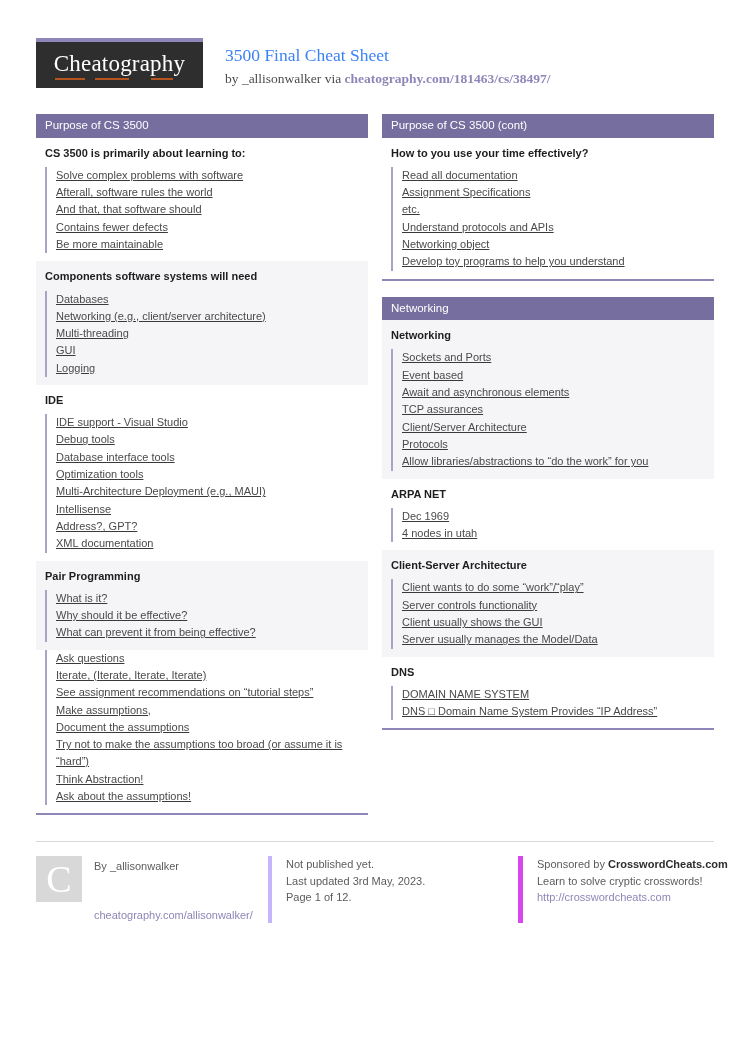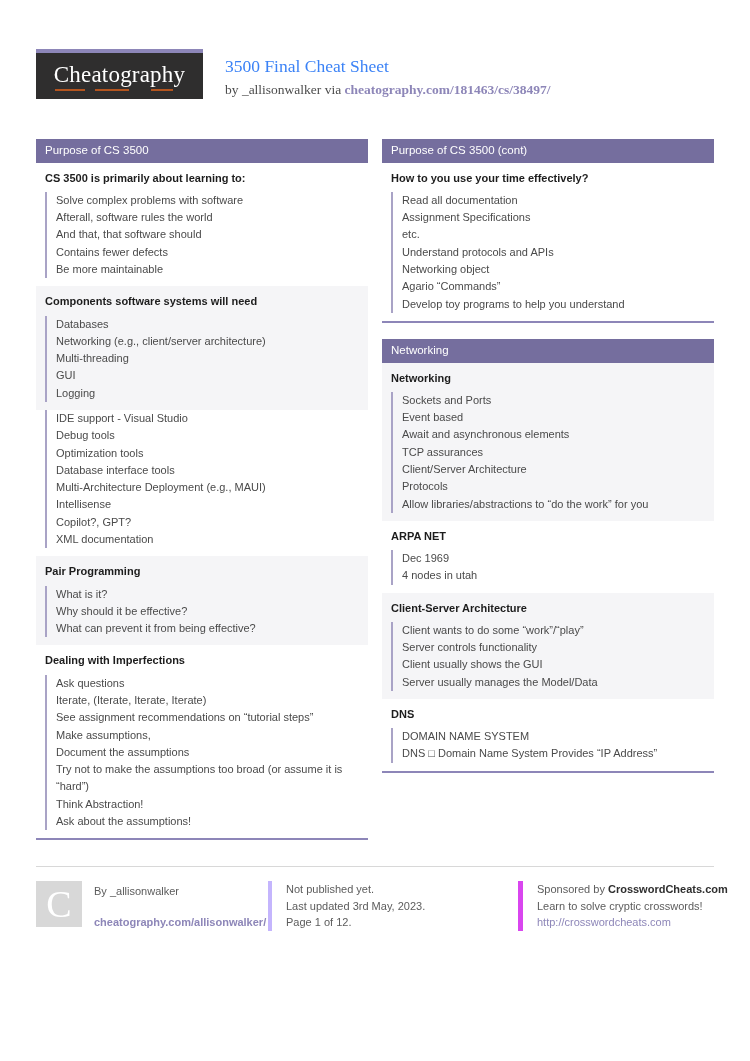--- a/index.html
+++ b/index.html
@@ -12,21 +12,21 @@
     height: 1061px;
     font-family: "Liberation Sans", sans-serif;
     color: #3a3a3a;
     -webkit-font-smoothing: antialiased;
   }
   .page {
     position: relative;
     width: 750px;
     height: 1009px;
     box-sizing: border-box;
-    padding: 17px 36px;
+    padding: 6px 36px;
   }
 
   
   .masthead {
     display: flex;
     align-items: flex-start;
     padding-top: 32px;
     height: 56px;
   }
   .logo-box {
@@ -73,21 +73,21 @@
     color: #4c4c4c;
     margin-top: 3px;
   }
   .byline .user { color: #4c4c4c; }
   .byline .link { color: #8d86b8; font-weight: bold; }
 
   
   .columns {
     display: flex;
     gap: 14px;
-    margin-top: 34px;
+    margin-top: 20px;
     align-items: flex-start;
   }
   .col {
     width: 332px;
     flex: none;
   }
 
   
   .card {
     border-bottom: 2px solid #8d86b8;
@@ -111,20 +111,21 @@
     color: #1d1d1d;
     padding: 9px 9px 7px 9px;
     line-height: 1.2;
   }
   .block-body {
     padding: 0 9px 8px 9px;
   }
   .rows {
     border-left: 2px solid #a9a3c6;
     padding-left: 9px;
+    text-decoration: underline;
   }
   .row {
     font-size: 11px;
     color: #4a4a4a;
     line-height: 17.3px;
     padding: 0;
     white-space: normal;
   }
 
   
@@ -155,21 +156,21 @@
     color: #5c5c5c;
     line-height: 16.5px;
   }
   .foot-line b { color: #2e2e2e; }
   .foot-link {
     font-size: 11px;
     color: #8d86b8;
     line-height: 16.5px;
   }
   .foot-author { padding-top: 2px; }
-  .foot-url { margin-top: 14px; font-weight: bold; }
+  .foot-url { margin-top: 32px; }
 </style>
 </head>
 <body>
 
 <div class="page">
 
   <div class="masthead">
     <div class="logo-box">
       <span class="logo-text">Cheatography</span>
     </div>
@@ -203,45 +204,45 @@
               <div class="rows">
                 <div class="row">Databases</div>
                 <div class="row">Networking (e.g., client/server architecture)</div>
                 <div class="row">Multi-threading</div>
                 <div class="row">GUI</div>
                 <div class="row">Logging</div>
               </div>
             </div>
           </div>
           <div class="block">
+            <div class="block-head">IDE</div>
             <div class="block-body">
               <div class="rows">
                 <div class="row">IDE support - Visual Studio</div>
                 <div class="row">Debug tools</div>
+                <div class="row">Database interface tools</div>
                 <div class="row">Optimization tools</div>
-                <div class="row">Database interface tools</div>
                 <div class="row">Multi-Architecture Deployment (e.g., MAUI)</div>
                 <div class="row">Intellisense</div>
-                <div class="row">Copilot?, GPT?</div>
+                <div class="row">Address?, GPT?</div>
                 <div class="row">XML documentation</div>
               </div>
             </div>
           </div>
           <div class="block shaded">
             <div class="block-head">Pair Programming</div>
             <div class="block-body">
               <div class="rows">
                 <div class="row">What is it?</div>
                 <div class="row">Why should it be effective?</div>
                 <div class="row">What can prevent it from being effective?</div>
               </div>
             </div>
           </div>
           <div class="block">
-            <div class="block-head">Dealing with Imperfections</div>
             <div class="block-body">
               <div class="rows">
                 <div class="row">Ask questions</div>
                 <div class="row">Iterate, (Iterate, Iterate, Iterate)</div>
                 <div class="row">See assignment recommendations on “tutorial steps”</div>
                 <div class="row">Make assumptions,</div>
                 <div class="row">Document the assumptions</div>
                 <div class="row">Try not to make the assumptions too broad (or assume it is “hard”)</div>
                 <div class="row">Think Abstraction!</div>
                 <div class="row">Ask about the assumptions!</div>
@@ -255,21 +256,20 @@
           <div class="card-title">Purpose of CS 3500 (cont)</div>
           <div class="block">
             <div class="block-head">How to you use your time effectively?</div>
             <div class="block-body">
               <div class="rows">
                 <div class="row">Read all documentation</div>
                 <div class="row">Assignment Specifications</div>
                 <div class="row">etc.</div>
                 <div class="row">Understand protocols and APIs</div>
                 <div class="row">Networking object</div>
-                <div class="row">Agario “Commands”</div>
                 <div class="row">Develop toy programs to help you understand</div>
               </div>
             </div>
           </div>
         </div>
         <div class="card">
           <div class="card-title">Networking</div>
           <div class="block shaded">
             <div class="block-head">Networking</div>
             <div class="block-body">

